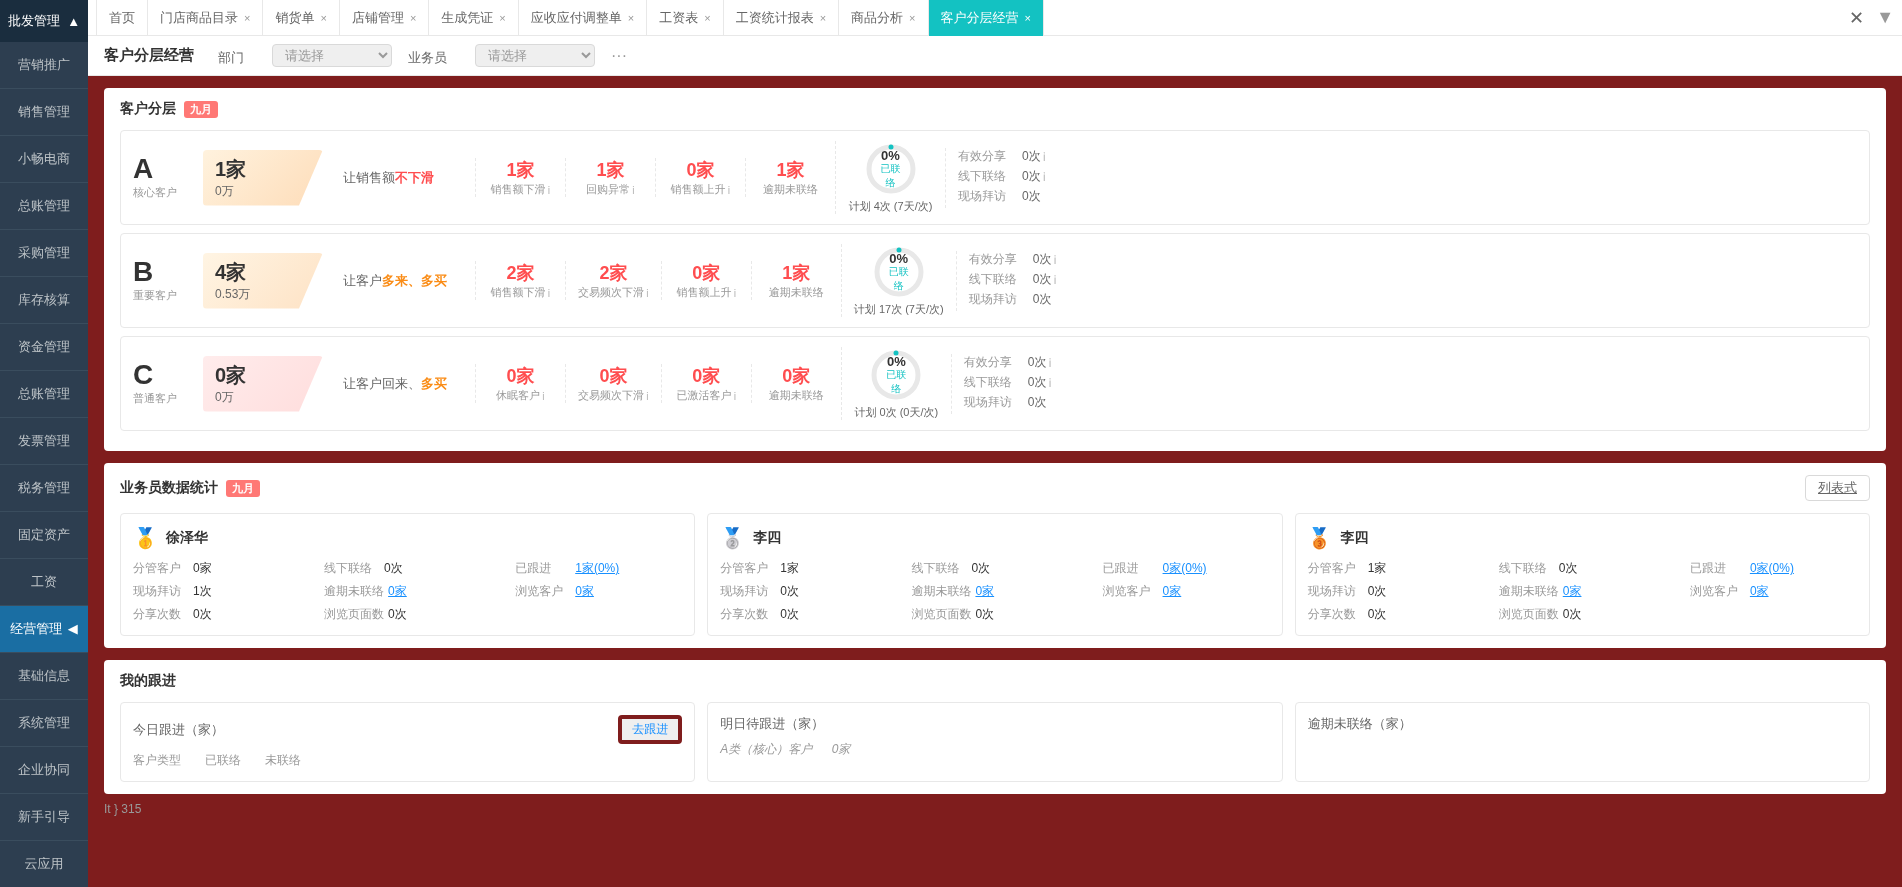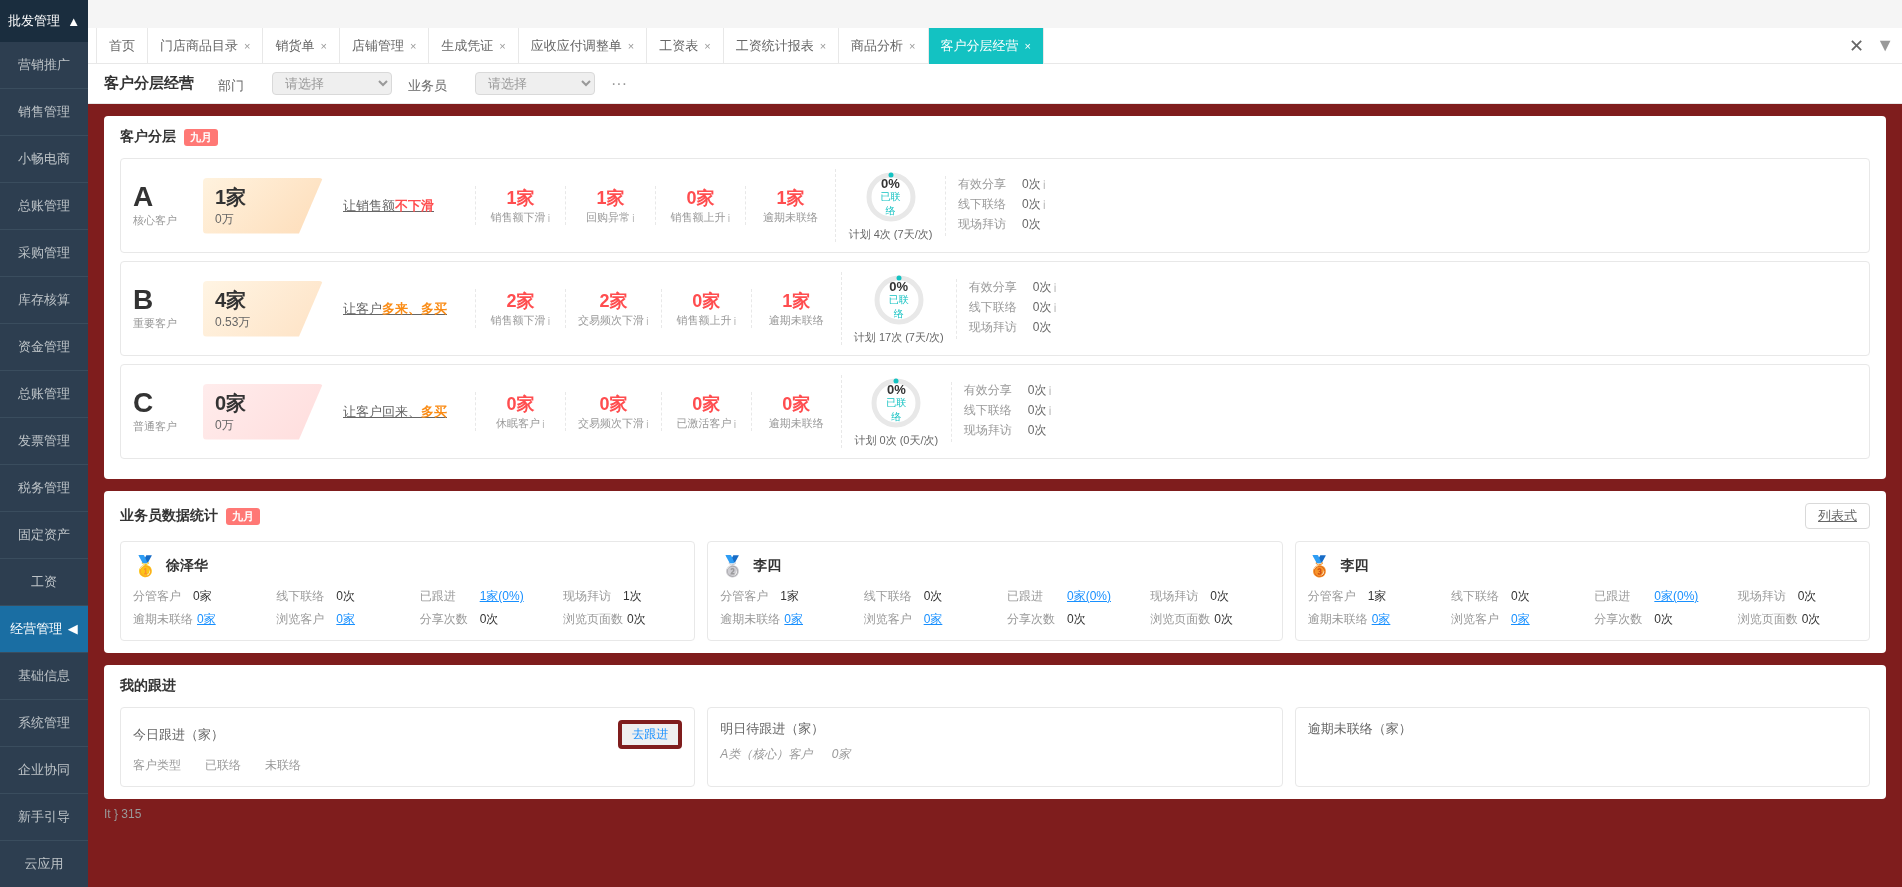--- a/index.html
+++ b/index.html
@@ -36,21 +36,20 @@
       border-bottom: 1px solid #3a4d5e;
     }
     .sidebar-item.active-blue { background: #1a6ea3; color: #fff; }
 
     
     .main-area {
       flex: 1;
       display: flex;
       flex-direction: column;
       overflow: hidden;
-      margin-top: 28px;
     }
 
     
     .tab-bar {
       background: #fff;
       border-bottom: 1px solid #e8e8e8;
       display: flex;
       align-items: center;
       height: 36px;
       flex-shrink: 0;
@@ -208,21 +207,20 @@
       color: #666;
       position: relative;
       z-index: 1;
     }
     .tier-action {
       width: 140px;
       flex-shrink: 0;
       font-size: 13px;
       color: #666;
       padding: 0 8px;
-      text-decoration: underline;
     }
     .tier-action .highlight-red { color: #ff4d4f; font-weight: bold; }
     .tier-action .highlight-orange { color: #fa8c16; font-weight: bold; }
 
     .tier-stat {
       display: flex;
       flex-direction: column;
       align-items: center;
       min-width: 90px;
       border-left: 1px dashed #e8e8e8;
@@ -356,21 +354,21 @@
     }
     .biz-card-header {
       display: flex;
       align-items: center;
       margin-bottom: 10px;
     }
     .medal-icon { font-size: 20px; margin-right: 8px; }
     .person-name { font-size: 14px; font-weight: bold; color: #333; }
     .biz-stats-grid {
       display: grid;
-      grid-template-columns: 1fr 1fr 1fr 1fr;
+      grid-template-columns: 1fr 1fr 1fr;
       gap: 6px 24px;
     }
     .biz-stat-row {
       display: flex;
       align-items: center;
       font-size: 12px;
     }
     .biz-stat-label { color: #999; min-width: 56px; }
     .biz-stat-val { color: #333; margin-left: 4px; }
     .biz-stat-val.link { color: #1890ff; text-decoration: underline; cursor: pointer; }

